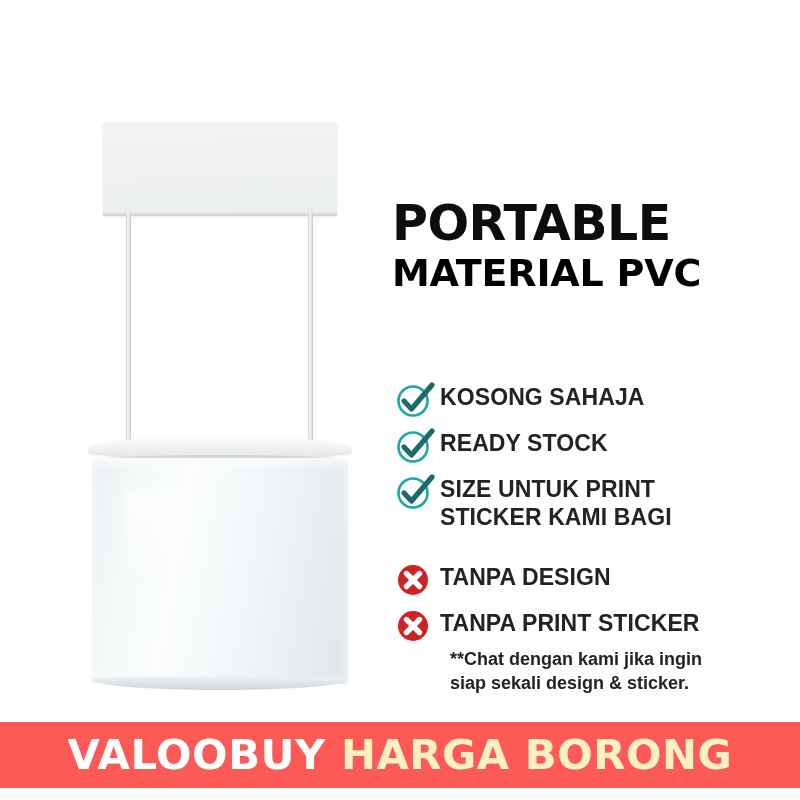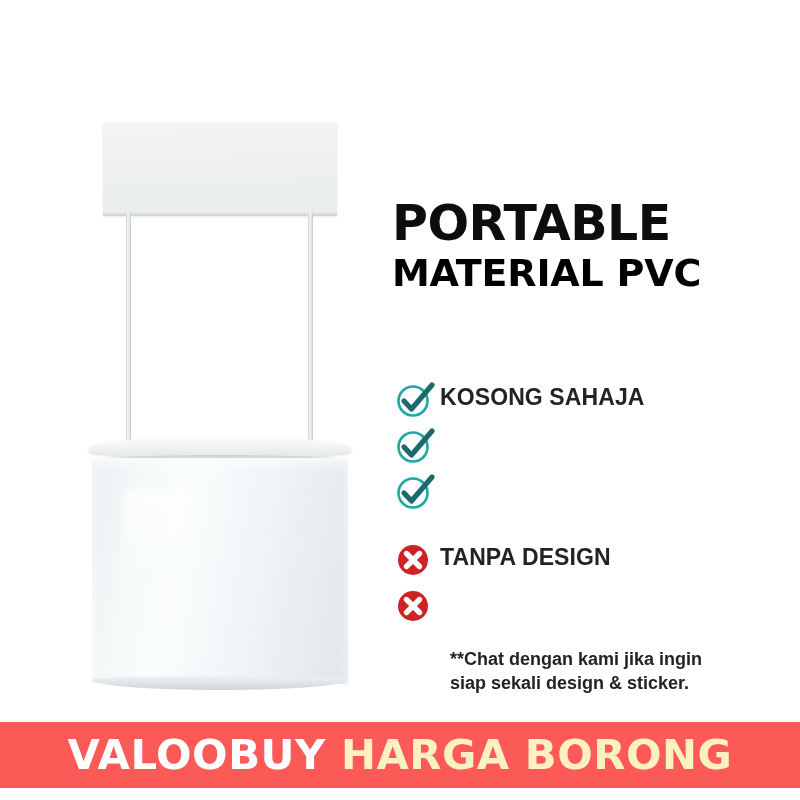--- a/index.html
+++ b/index.html
@@ -275,48 +275,52 @@
         <span class="feature-text">KOSONG SAHAJA</span>
       </div>
 
       <div class="feature-row">
         <span class="icon-slot">
           <svg width="44" height="38" viewBox="0 0 44 38">
             <circle cx="19" cy="20" r="14.5" fill="none" stroke="#1fa7a4" stroke-width="2.6"></circle>
             <path d="M10 20 L17.5 28 L38 4" fill="none" stroke="#1b6a6e" stroke-width="5.2" stroke-linecap="round" stroke-linejoin="round"></path>
           </svg>
         </span>
+        <span class="feature-text">READY STOCK</span>
       </div>
 
       <div class="feature-row">
         <span class="icon-slot">
           <svg width="44" height="38" viewBox="0 0 44 38">
             <circle cx="19" cy="20" r="14.5" fill="none" stroke="#1fa7a4" stroke-width="2.6"></circle>
             <path d="M10 20 L17.5 28 L38 4" fill="none" stroke="#1b6a6e" stroke-width="5.2" stroke-linecap="round" stroke-linejoin="round"></path>
           </svg>
         </span>
+        <span class="feature-text">SIZE UNTUK PRINT
+STICKER KAMI BAGI</span>
       </div>
 
       <div class="feature-row cross-first">
         <span class="icon-slot">
           <svg width="44" height="38" viewBox="0 0 44 38">
             <circle cx="19" cy="19" r="15" fill="#cf2222"></circle>
             <path d="M12.5 12.5 L25.5 25.5 M25.5 12.5 L12.5 25.5" stroke="#ffffff" stroke-width="5.4" stroke-linecap="round"></path>
           </svg>
         </span>
         <span class="feature-text">TANPA DESIGN</span>
       </div>
 
       <div class="feature-row">
         <span class="icon-slot">
           <svg width="44" height="38" viewBox="0 0 44 38">
             <circle cx="19" cy="19" r="15" fill="#cf2222"></circle>
             <path d="M12.5 12.5 L25.5 25.5 M25.5 12.5 L12.5 25.5" stroke="#ffffff" stroke-width="5.4" stroke-linecap="round"></path>
           </svg>
         </span>
+        <span class="feature-text">TANPA PRINT STICKER</span>
       </div>
 
     </div>
 
     <div class="footnote">**Chat dengan kami jika ingin
 siap sekali design &amp; sticker.</div>
 
   </div>
 
   <div class="bottom-banner">

